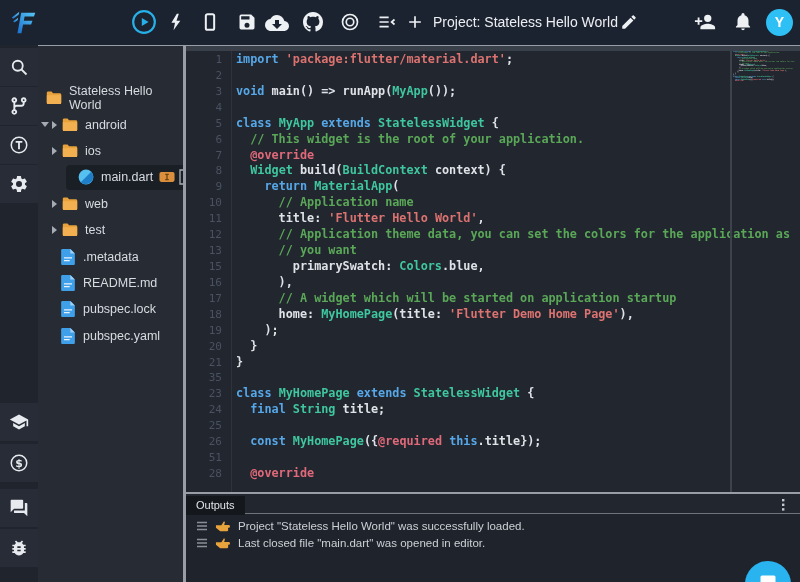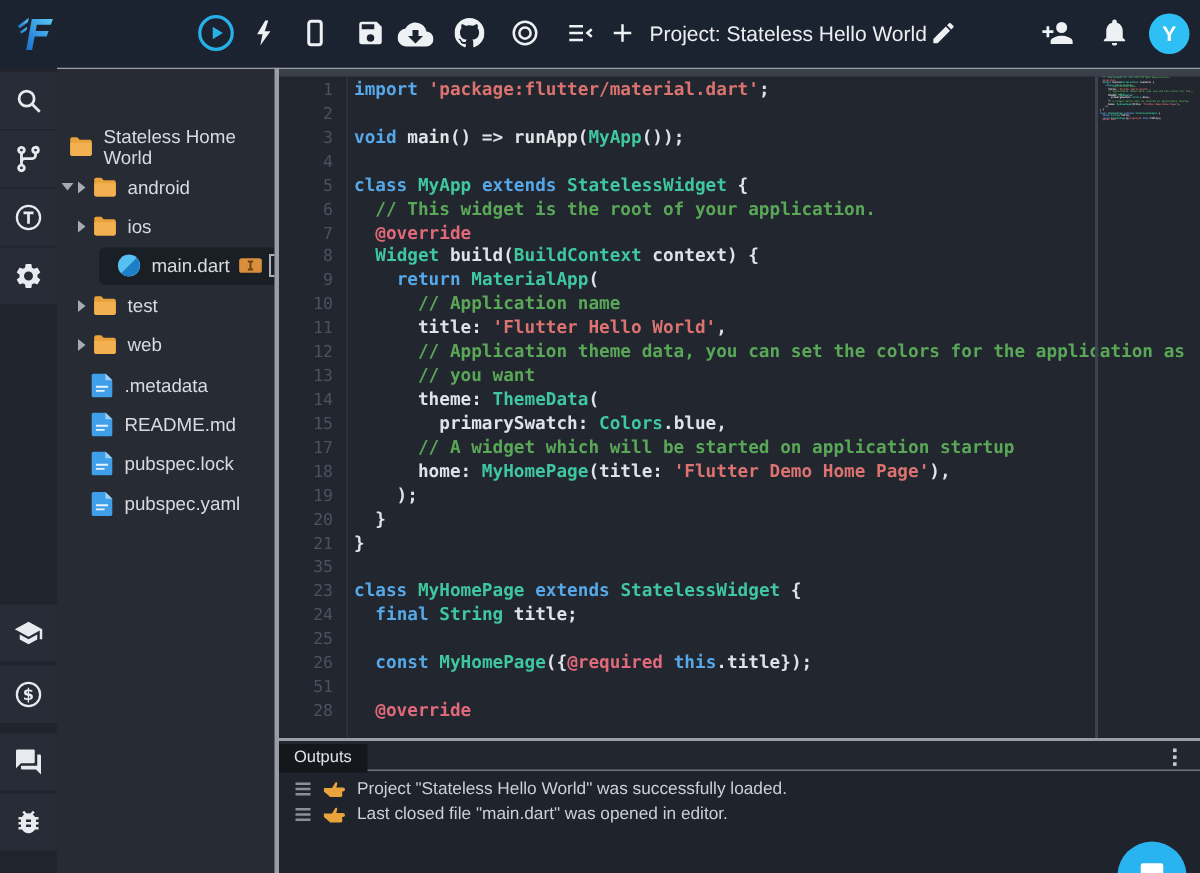--- a/index.html
+++ b/index.html
@@ -237,21 +237,21 @@
 
 <div class="explorer">
   <div class="tree" id="tree">
       <div class="trow lvl-root">
         <span class="ticon">
           <svg viewBox="0 0 16 14">
             <path fill="#e9a23b" d="M.8 1.8C.8 1.1 1.4.5 2.1.5h3.4l1.6 1.7h6.8c.7 0 1.3.6 1.3 1.3v8.2c0 .7-.6 1.3-1.3 1.3H2.1c-.7 0-1.3-.6-1.3-1.3z"></path>
             <path fill="#f2b050" d="M.8 4.2h14.4v7.5c0 .7-.6 1.3-1.3 1.3H2.1c-.7 0-1.3-.6-1.3-1.3z"></path>
           </svg>
         </span>
-        <span class="tlabel">Stateless Home World</span>
+        <span class="tlabel">Stateless Hello World</span>
       </div>
       <div class="trow lvl-l1">
         <span class="caret pre down"></span>
         <span class="caret right"></span>
         <span class="ticon">
           <svg viewBox="0 0 16 14">
             <path fill="#e9a23b" d="M.8 1.8C.8 1.1 1.4.5 2.1.5h3.4l1.6 1.7h6.8c.7 0 1.3.6 1.3 1.3v8.2c0 .7-.6 1.3-1.3 1.3H2.1c-.7 0-1.3-.6-1.3-1.3z"></path>
             <path fill="#f2b050" d="M.8 4.2h14.4v7.5c0 .7-.6 1.3-1.3 1.3H2.1c-.7 0-1.3-.6-1.3-1.3z"></path>
           </svg>
         </span>
@@ -289,31 +289,31 @@
         </span>
       </div>
       <div class="trow lvl-l1">
         <span class="caret right"></span>
         <span class="ticon">
           <svg viewBox="0 0 16 14">
             <path fill="#e9a23b" d="M.8 1.8C.8 1.1 1.4.5 2.1.5h3.4l1.6 1.7h6.8c.7 0 1.3.6 1.3 1.3v8.2c0 .7-.6 1.3-1.3 1.3H2.1c-.7 0-1.3-.6-1.3-1.3z"></path>
             <path fill="#f2b050" d="M.8 4.2h14.4v7.5c0 .7-.6 1.3-1.3 1.3H2.1c-.7 0-1.3-.6-1.3-1.3z"></path>
           </svg>
         </span>
-        <span class="tlabel">test</span>
+        <span class="tlabel">web</span>
       </div>
       <div class="trow lvl-l1">
         <span class="caret right"></span>
         <span class="ticon">
           <svg viewBox="0 0 16 14">
             <path fill="#e9a23b" d="M.8 1.8C.8 1.1 1.4.5 2.1.5h3.4l1.6 1.7h6.8c.7 0 1.3.6 1.3 1.3v8.2c0 .7-.6 1.3-1.3 1.3H2.1c-.7 0-1.3-.6-1.3-1.3z"></path>
             <path fill="#f2b050" d="M.8 4.2h14.4v7.5c0 .7-.6 1.3-1.3 1.3H2.1c-.7 0-1.3-.6-1.3-1.3z"></path>
           </svg>
         </span>
-        <span class="tlabel">web</span>
+        <span class="tlabel">test</span>
       </div>
       <div class="trow lvl-lf">
         <span class="ticon">
           <svg viewBox="0 0 12 14">
             <path fill="#3f9fe8" d="M0 1.2C0 .5.5 0 1.2 0H8l4 4v8.8c0 .7-.5 1.2-1.2 1.2H1.2C.5 14 0 13.5 0 12.8z"></path>
             <path fill="#9fd0f5" d="M8 0l4 4H8z"></path>
             <path fill="#e8f4fd" d="M2.5 7.2h7v1.1h-7zM2.5 9.6h5v1.1h-5z"></path>
           </svg>
         </span>
         <span class="tlabel">.metadata</span>
@@ -361,22 +361,22 @@
       <div class="cl"><span class="ln">4</span><span class="ct"></span></div>
       <div class="cl"><span class="ln">5</span><span class="ct"><span style="color: rgb(86, 168, 232);">class</span><span style="color: rgb(223, 226, 231);"> </span><span style="color: rgb(63, 199, 159);">MyApp</span><span style="color: rgb(223, 226, 231);"> </span><span style="color: rgb(86, 168, 232);">extends</span><span style="color: rgb(223, 226, 231);"> </span><span style="color: rgb(63, 199, 159);">StatelessWidget</span><span style="color: rgb(223, 226, 231);"> {</span></span></div>
       <div class="cl"><span class="ln">6</span><span class="ct"><span style="color: rgb(90, 168, 87);">  // This widget is the root of your application.</span></span></div>
       <div class="cl"><span class="ln">7</span><span class="ct"><span style="color: rgb(224, 105, 122);">  @override</span></span></div>
       <div class="cl"><span class="ln">8</span><span class="ct"><span style="color: rgb(223, 226, 231);">  </span><span style="color: rgb(63, 199, 159);">Widget</span><span style="color: rgb(223, 226, 231);"> build(</span><span style="color: rgb(63, 199, 159);">BuildContext</span><span style="color: rgb(223, 226, 231);"> context) {</span></span></div>
       <div class="cl"><span class="ln">9</span><span class="ct"><span style="color: rgb(223, 226, 231);">    </span><span style="color: rgb(86, 168, 232);">return</span><span style="color: rgb(223, 226, 231);"> </span><span style="color: rgb(63, 199, 159);">MaterialApp</span><span style="color: rgb(223, 226, 231);">(</span></span></div>
       <div class="cl"><span class="ln">10</span><span class="ct"><span style="color: rgb(90, 168, 87);">      // Application name</span></span></div>
       <div class="cl"><span class="ln">11</span><span class="ct"><span style="color: rgb(223, 226, 231);">      title: </span><span style="color: rgb(220, 115, 112);">'Flutter Hello World'</span><span style="color: rgb(223, 226, 231);">,</span></span></div>
       <div class="cl"><span class="ln">12</span><span class="ct"><span style="color: rgb(90, 168, 87);">      // Application theme data, you can set the colors for the application as</span></span></div>
       <div class="cl"><span class="ln">13</span><span class="ct"><span style="color: rgb(90, 168, 87);">      // you want</span></span></div>
-      <div class="cl"><span class="ln">14</span><span class="ct"><span style="color: rgb(223, 226, 231);">      theme: </span><span style="color: rgb(63, 199, 159);">ThemeData</span><span style="color: rgb(223, 226, 231);">(</span></span></div>
       <div class="cl"><span class="ln">15</span><span class="ct"><span style="color: rgb(223, 226, 231);">        primarySwatch: </span><span style="color: rgb(63, 199, 159);">Colors</span><span style="color: rgb(223, 226, 231);">.blue,</span></span></div>
+      <div class="cl"><span class="ln">16</span><span class="ct"><span style="color: rgb(223, 226, 231);">      ),</span></span></div>
       <div class="cl"><span class="ln">17</span><span class="ct"><span style="color: rgb(90, 168, 87);">      // A widget which will be started on application startup</span></span></div>
       <div class="cl"><span class="ln">18</span><span class="ct"><span style="color: rgb(223, 226, 231);">      home: </span><span style="color: rgb(63, 199, 159);">MyHomePage</span><span style="color: rgb(223, 226, 231);">(title: </span><span style="color: rgb(220, 115, 112);">'Flutter Demo Home Page'</span><span style="color: rgb(223, 226, 231);">),</span></span></div>
       <div class="cl"><span class="ln">19</span><span class="ct"><span style="color: rgb(223, 226, 231);">    );</span></span></div>
       <div class="cl"><span class="ln">20</span><span class="ct"><span style="color: rgb(223, 226, 231);">  }</span></span></div>
       <div class="cl"><span class="ln">21</span><span class="ct"><span style="color: rgb(223, 226, 231);">}</span></span></div>
       <div class="cl"><span class="ln">35</span><span class="ct"></span></div>
       <div class="cl"><span class="ln">23</span><span class="ct"><span style="color: rgb(86, 168, 232);">class</span><span style="color: rgb(223, 226, 231);"> </span><span style="color: rgb(63, 199, 159);">MyHomePage</span><span style="color: rgb(223, 226, 231);"> </span><span style="color: rgb(86, 168, 232);">extends</span><span style="color: rgb(223, 226, 231);"> </span><span style="color: rgb(63, 199, 159);">StatelessWidget</span><span style="color: rgb(223, 226, 231);"> {</span></span></div>
       <div class="cl"><span class="ln">24</span><span class="ct"><span style="color: rgb(223, 226, 231);">  </span><span style="color: rgb(86, 168, 232);">final</span><span style="color: rgb(223, 226, 231);"> </span><span style="color: rgb(63, 199, 159);">String</span><span style="color: rgb(223, 226, 231);"> title;</span></span></div>
       <div class="cl"><span class="ln">25</span><span class="ct"></span></div>
       <div class="cl"><span class="ln">26</span><span class="ct"><span style="color: rgb(223, 226, 231);">  </span><span style="color: rgb(86, 168, 232);">const</span><span style="color: rgb(223, 226, 231);"> </span><span style="color: rgb(63, 199, 159);">MyHomePage</span><span style="color: rgb(223, 226, 231);">({</span><span style="color: rgb(224, 105, 122);">@required</span><span style="color: rgb(223, 226, 231);"> </span><span style="color: rgb(86, 168, 232);">this</span><span style="color: rgb(223, 226, 231);">.title});</span></span></div>

